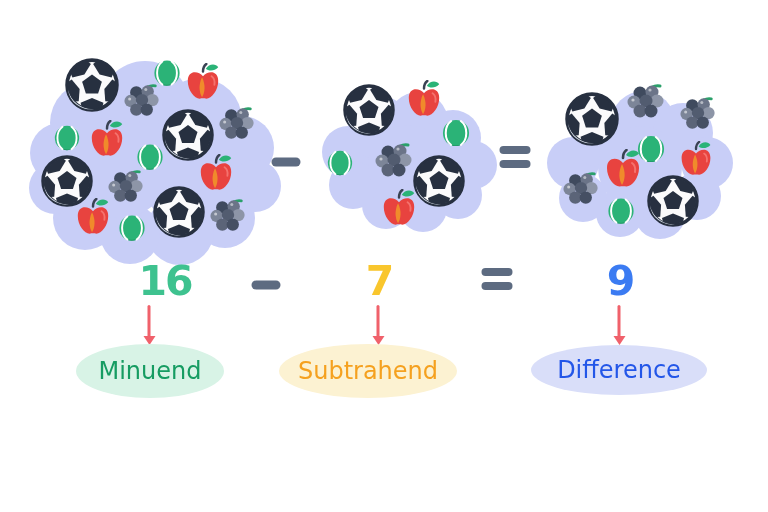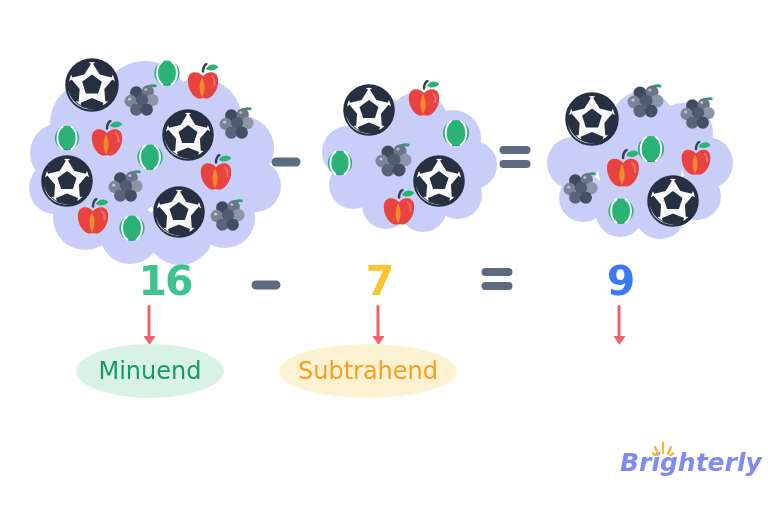--- a/index.html
+++ b/index.html
@@ -189,27 +189,18 @@
   <div class="arrow" style="left:149px;top:305px;"></div>
   <div class="arrow" style="left:378px;top:305px;"></div>
   <div class="arrow" style="left:619px;top:305px;"></div>
 
   <div class="pill pill-minuend" style="left:150px;top:371px;">
     <span>Minuend</span>
   </div>
   <div class="pill pill-subtrahend" style="left:368px;top:371px;">
     <span>Subtrahend</span>
   </div>
-
-  <div class="logo">
-    <svg class="rays" width="22" height="16" viewBox="0 0 22 16">
-      <g stroke="#f6b73c" stroke-width="2.4" stroke-linecap="round">
-        <line x1="11" y1="13" x2="11" y2="3"></line>
-        <line x1="6" y1="14" x2="3" y2="7"></line>
-        <line x1="16" y1="14" x2="19" y2="7"></line>
-        <line x1="3.5" y1="15.5" x2="0.5" y2="13"></line>
-        <line x1="18.5" y1="15.5" x2="21.5" y2="13"></line>
-      </g>
-    </svg>
-    <span>Brighterly</span>
-  </div>
+  <div class="pill pill-difference" style="left:619px;top:370px;">
+    <span>Difference</span>
+  </div>
+
 
 </div>
 
 </body></html>

